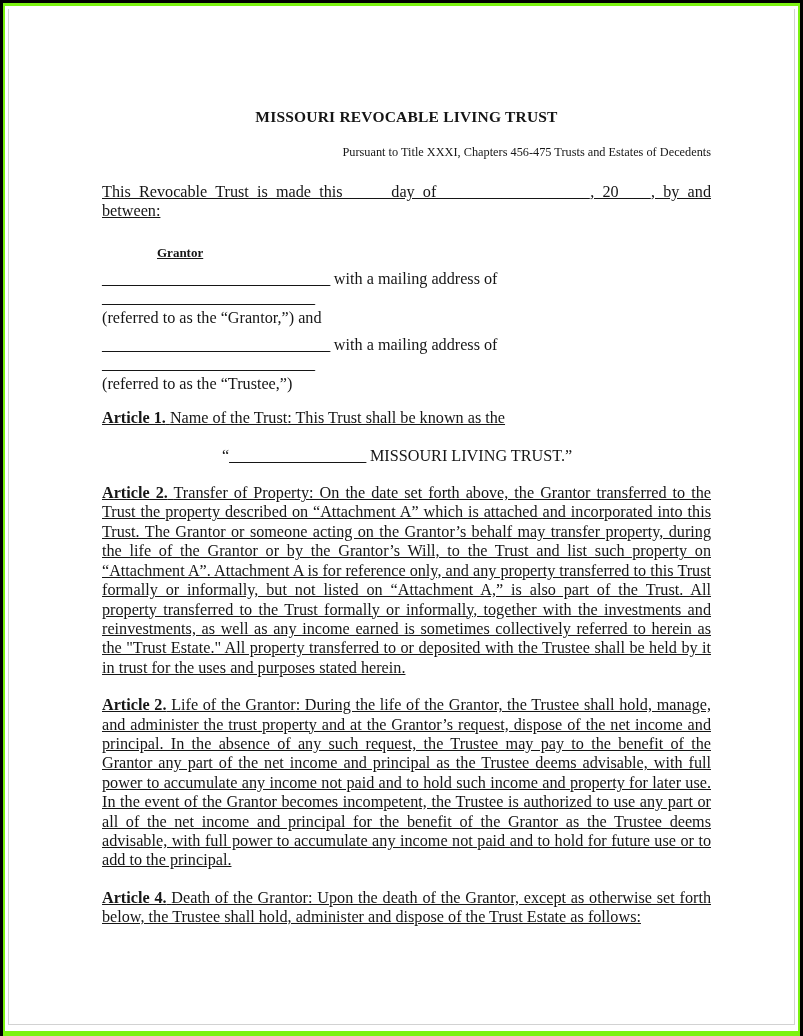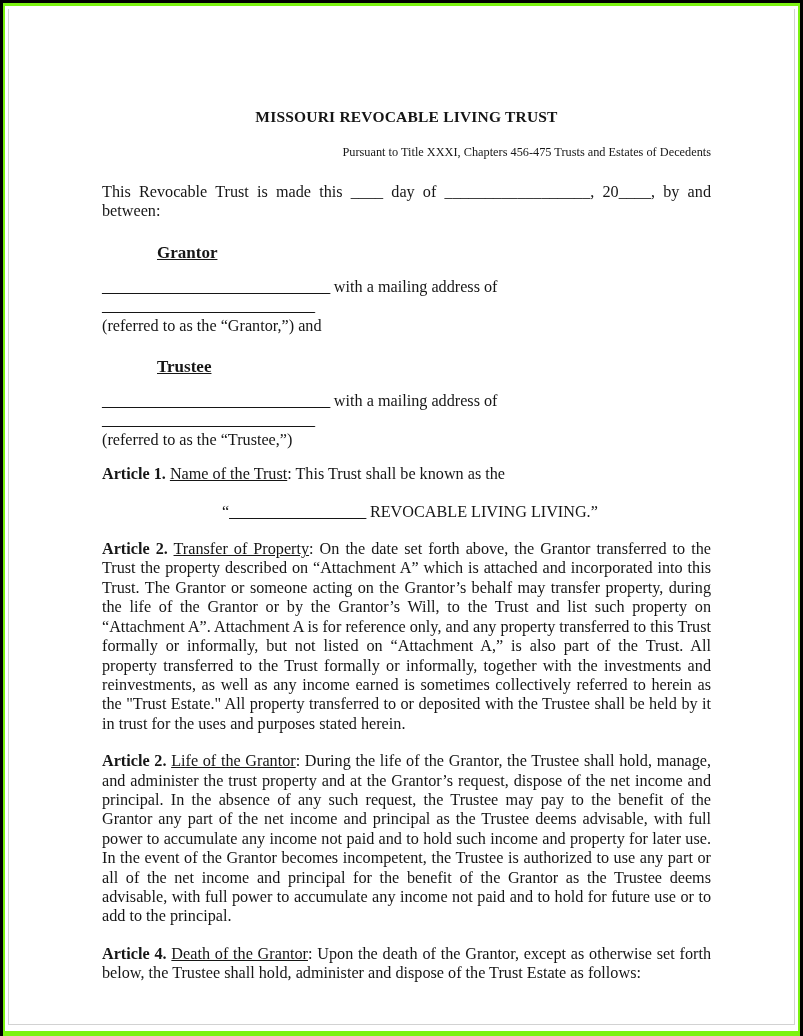--- a/index.html
+++ b/index.html
@@ -79,38 +79,39 @@
     font-size: 12.3px;
     margin: 19px 0 0 0;
   }
 
   p.para {
     font-size: 16.2px;
     line-height: 19.4px;
     margin: 18px 0 0 0;
     text-align: justify;
     text-justify: inter-word;
+    text-decoration: underline;
   }
   p.intro {
     margin-top: 23px;
   }
   p.tight { margin-top: 15px; }
 
   .block-label {
     font-weight: bold;
     text-decoration: underline;
-    font-size: 17px;
+    font-size: 13px;
     margin: 21px 0 0 55px;
     line-height: 19px;
   }
 
   .fill-line {
     font-size: 16.2px;
     line-height: 19.4px;
-    margin: 16px 0 0 0;
+    margin: 8px 0 0 0;
   }
   .rule {
     text-decoration: underline;
     letter-spacing: -0.5px;
   }
   .subnote {
     font-size: 16.2px;
     line-height: 19.4px;
     margin: 0;
   }
@@ -139,34 +140,33 @@
       <div class="doc-subtitle">Pursuant to Title XXXI, Chapters 456-475 Trusts and Estates of Decedents</div>
 
       <p class="para intro">This Revocable Trust is made this ____ day of __________________, 20____, by and between:</p>
 
       <div class="block-label">Grantor</div>
       <div class="fill-line">
         <span class="rule">______________________________</span><span> with a mailing address of </span><span class="rule">____________________________</span>
       </div>
       <p class="subnote">(referred to as the “Grantor,”) and</p>
 
-      <div class="block-label">Trustee</div>
       <div class="fill-line">
         <span class="rule">______________________________</span><span> with a mailing address of </span><span class="rule">____________________________</span>
       </div>
       <p class="subnote">(referred to as the “Trustee,”)</p>
 
 
       <p class="para tight">
         <span class="art-num">Article 1.</span>
         <span class="art-title">Name of the Trust</span><span>: This Trust shall be known as the</span>
       </p>
 
       <p class="trust-name-line">
-        <span>“</span><span class="rule">__________________</span><span> REVOCABLE LIVING LIVING.”</span>
+        <span>“</span><span class="rule">__________________</span><span> MISSOURI LIVING TRUST.”</span>
       </p>
 
       <p class="para">
         <span class="art-num">Article 2.</span>
         <span class="art-title">Transfer of Property</span><span>: On the date set forth above, the Grantor transferred to the Trust the property described on “Attachment A” which is attached and incorporated into this Trust. The Grantor or someone acting on the Grantor’s behalf may transfer property, during the life of the Grantor or by the Grantor’s Will, to the Trust and list such property on “Attachment A”.  Attachment A is for reference only, and any property transferred to this Trust formally or informally, but not listed on “Attachment A,” is also part of the Trust.  All property transferred to the Trust formally or informally, together with the investments and reinvestments, as well as any income earned is sometimes collectively referred to herein as the "Trust Estate." All property transferred to or deposited with the Trustee shall be held by it in trust for the uses and purposes stated herein.</span>
       </p>
 
       <p class="para">
         <span class="art-num">Article 2.</span>
         <span class="art-title">Life of the Grantor</span><span>: During the life of the Grantor, the Trustee shall hold, manage, and administer the trust property and at the Grantor’s request, dispose of the net income and principal.  In the absence of any such request, the Trustee may pay to the benefit of the Grantor any part of the net income and principal as the Trustee deems advisable, with full power to accumulate any income not paid and to hold such income and property for later use. In the event of the Grantor becomes incompetent, the Trustee is authorized to use any part or all of the net income and principal for the benefit of the Grantor as the Trustee deems advisable, with full power to accumulate any income not paid and to hold for future use or to add to the principal.</span>

